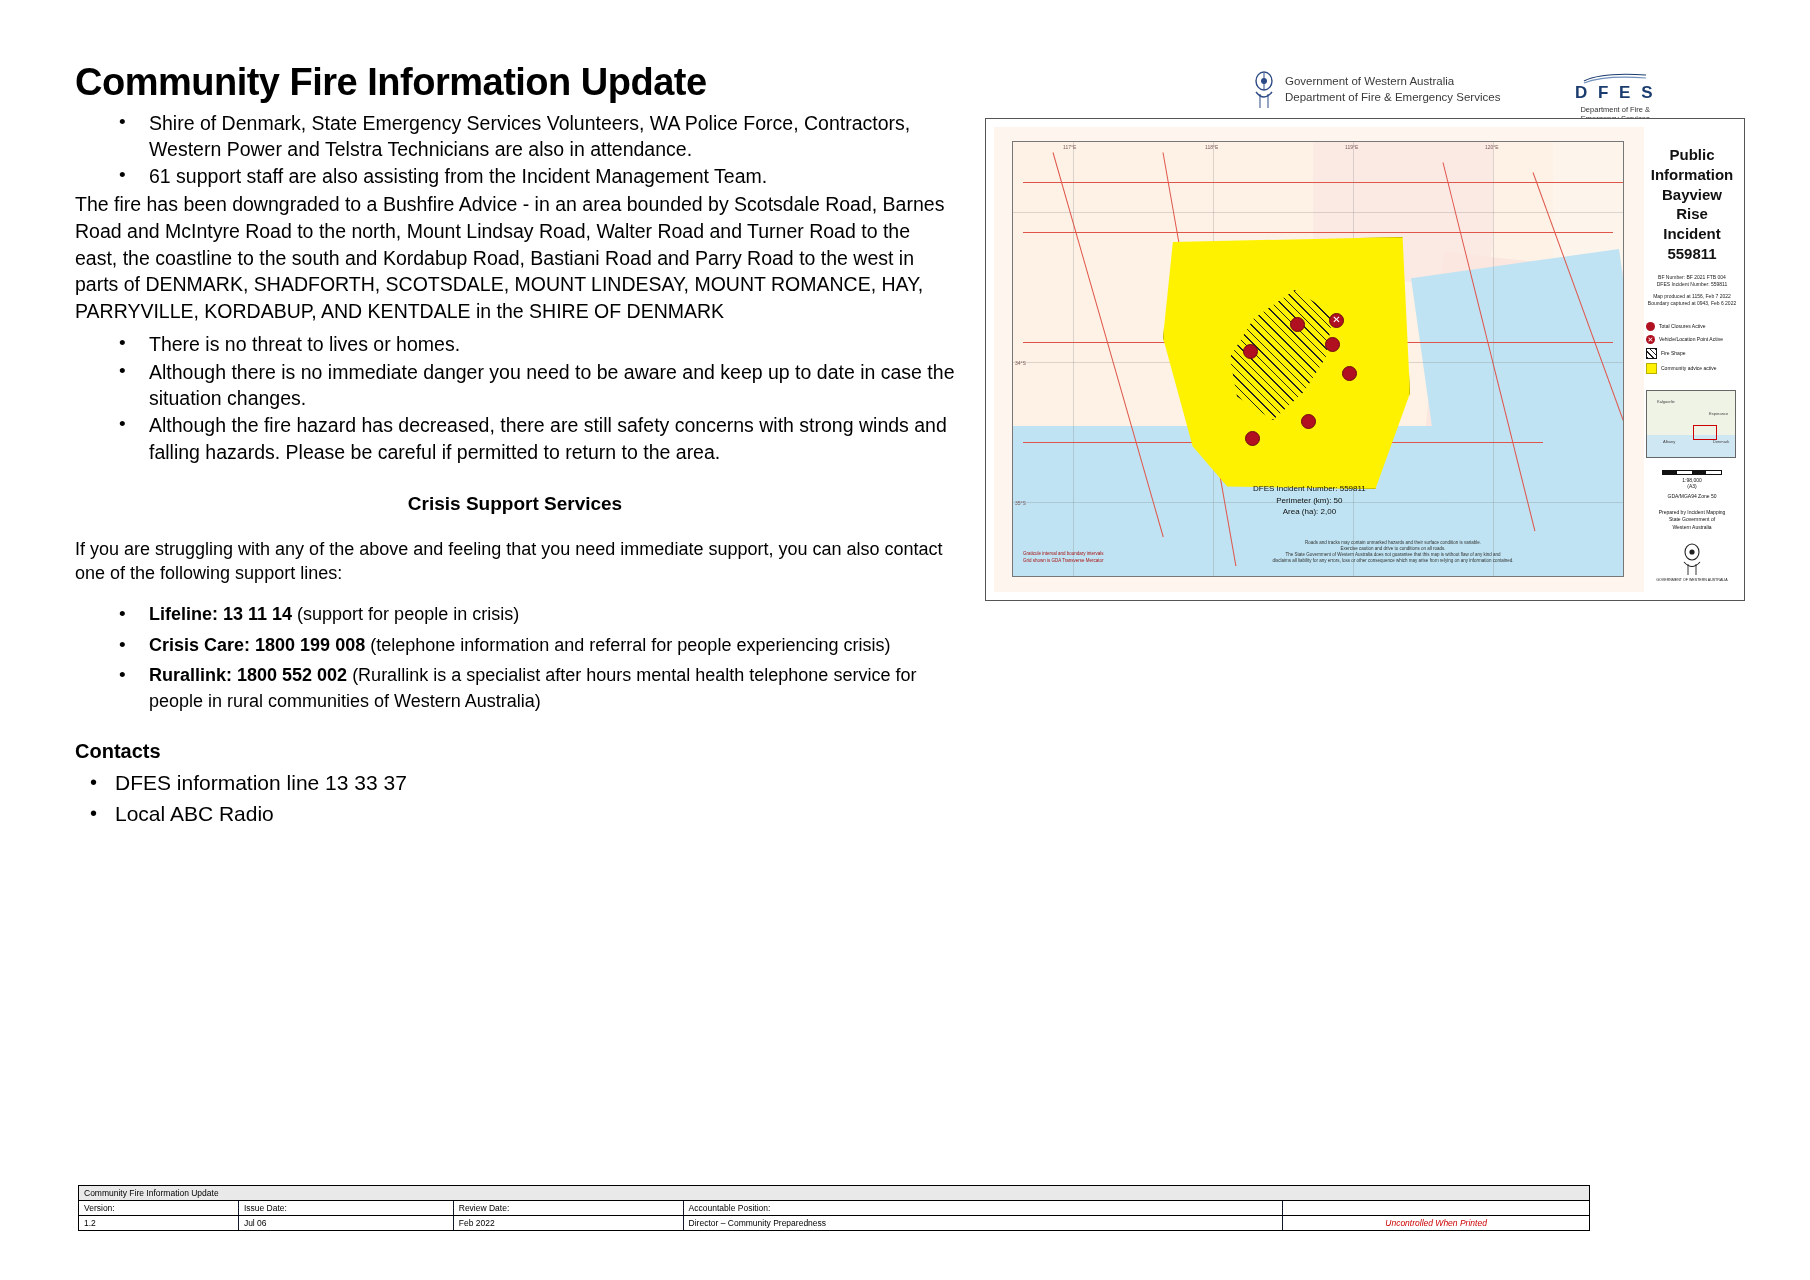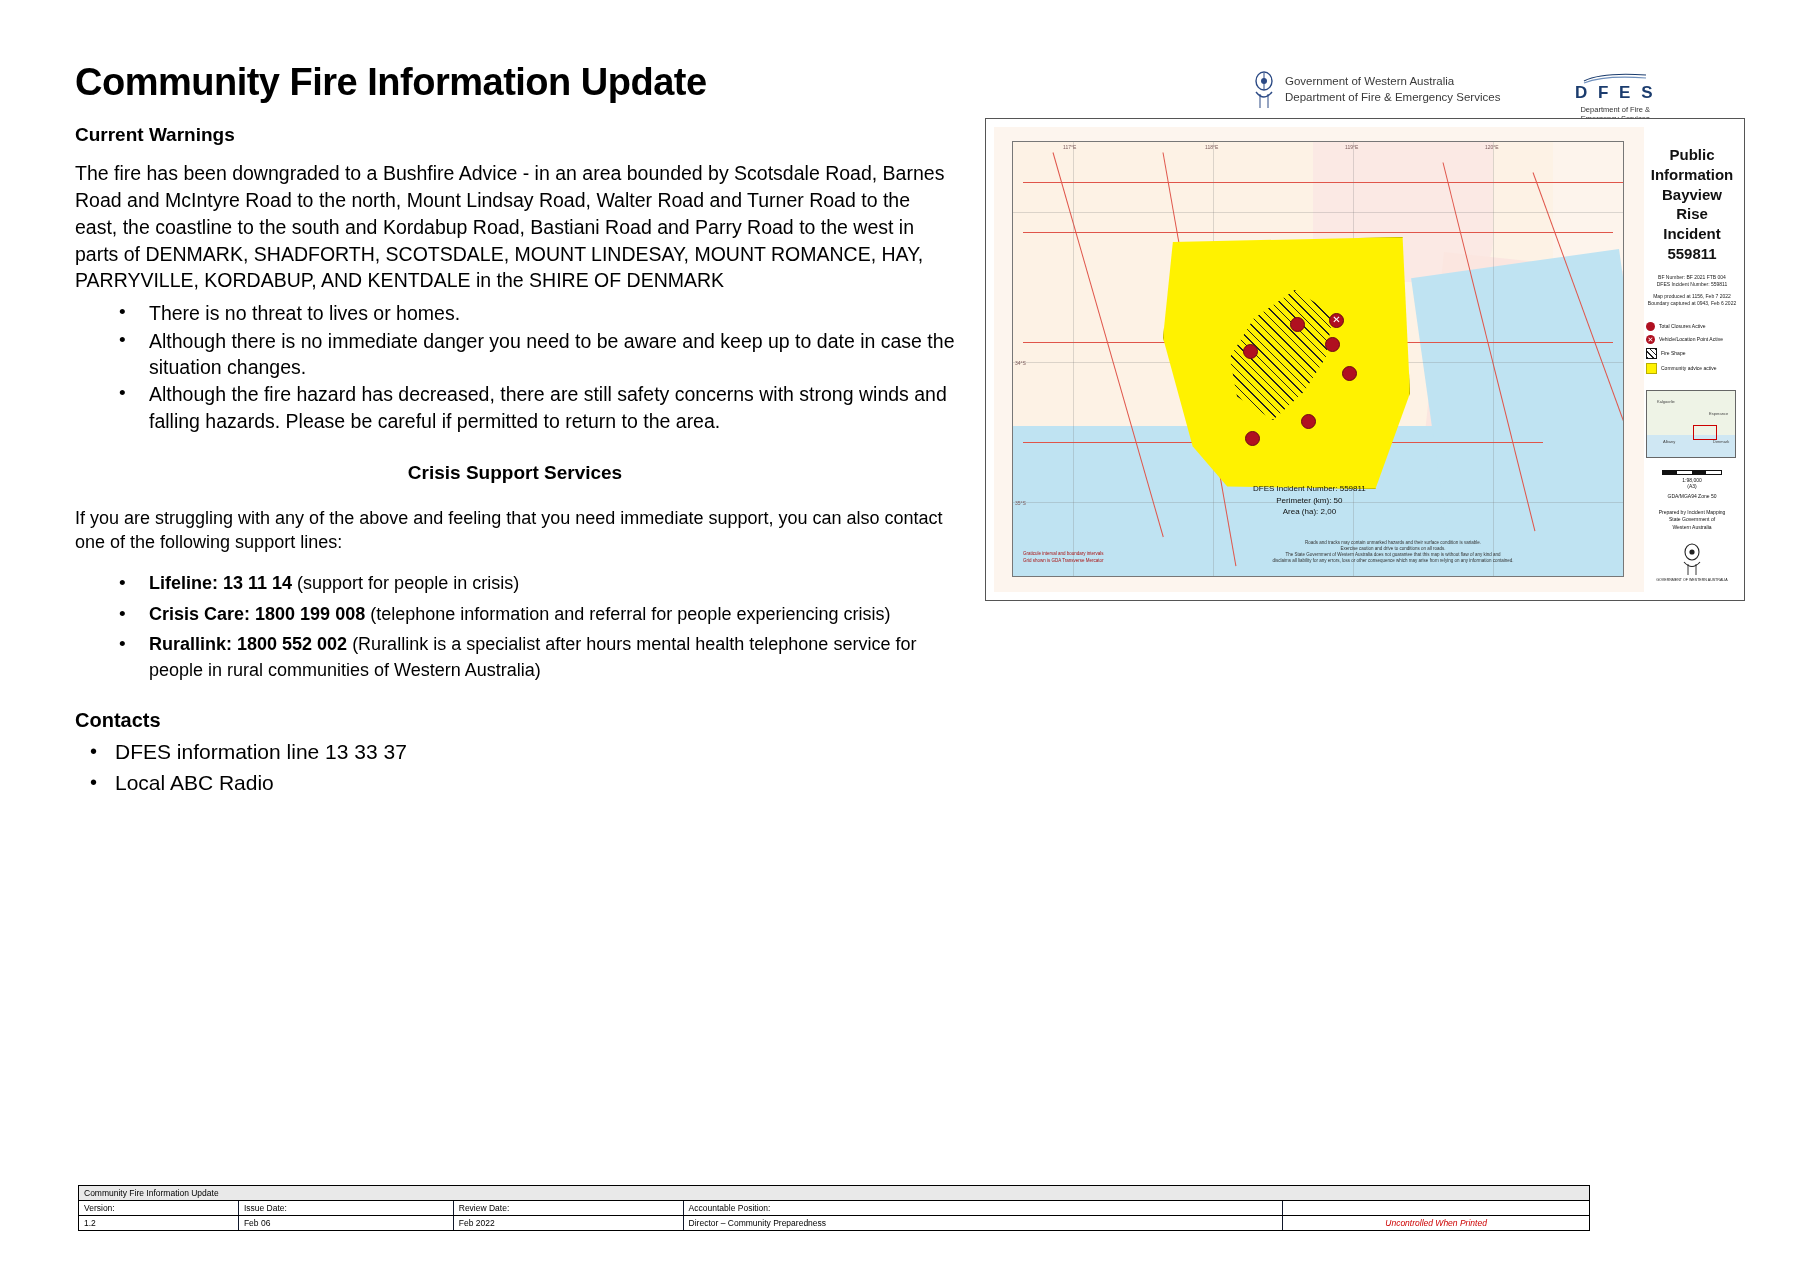--- a/index.html
+++ b/index.html
@@ -422,22 +422,25 @@
 </style>
 </head>
 <body>
 
 <div class="page">
 
   <div class="left-col">
 
     <h1 class="doc-title">Community Fire Information Update</h1>
 
-
-    <div class="sec-head">Current Warnings</div>
+    <ul class="bullets">
+      <li>Shire of Denmark, State Emergency Services Volunteers, WA Police Force, Contractors, Western Power and Telstra Technicians are also in attendance.</li>
+      <li>61 support staff are also assisting from the Incident Management Team.</li>
+    </ul>
+
 
     <p class="body-para">The fire has been downgraded to a Bushfire Advice - in an area bounded by Scotsdale Road, Barnes Road and McIntyre Road to the north, Mount Lindsay Road, Walter Road and Turner Road to the east, the coastline to the south and Kordabup Road, Bastiani Road and Parry Road to the west in parts of DENMARK, SHADFORTH, SCOTSDALE, MOUNT LINDESAY, MOUNT ROMANCE, HAY, PARRYVILLE, KORDABUP, AND KENTDALE in the SHIRE OF DENMARK</p>
 
     <ul class="bullets warn-list">
       <li>There is no threat to lives or homes.</li>
       <li>Although there is no immediate danger you need to be aware and keep up to date in case the situation changes.</li>
       <li>Although the fire hazard has decreased, there are still safety concerns with strong winds and falling hazards. Please be careful if permitted to return to the area.</li>
     </ul>
 
     <div class="crisis-head">Crisis Support Services</div>
@@ -632,20 +635,20 @@
     <div class="f-title">Community Fire Information Update</div>
     <div class="f-row">
       <div class="f-cell c1">Version:</div>
       <div class="f-cell c2">Issue Date:</div>
       <div class="f-cell c3">Review Date:</div>
       <div class="f-cell c4">Accountable Position:</div>
       <div class="f-cell c5"></div>
     </div>
     <div class="f-row">
       <div class="f-cell c1">1.2</div>
-      <div class="f-cell c2">Feb 06</div>
+      <div class="f-cell c2">Jul 06</div>
       <div class="f-cell c3">Feb 2022</div>
       <div class="f-cell c4">Director – Community Preparedness</div>
       <div class="f-cell c5">Uncontrolled When Printed</div>
     </div>
   </div>
 
 </div>
 
 </body></html>

